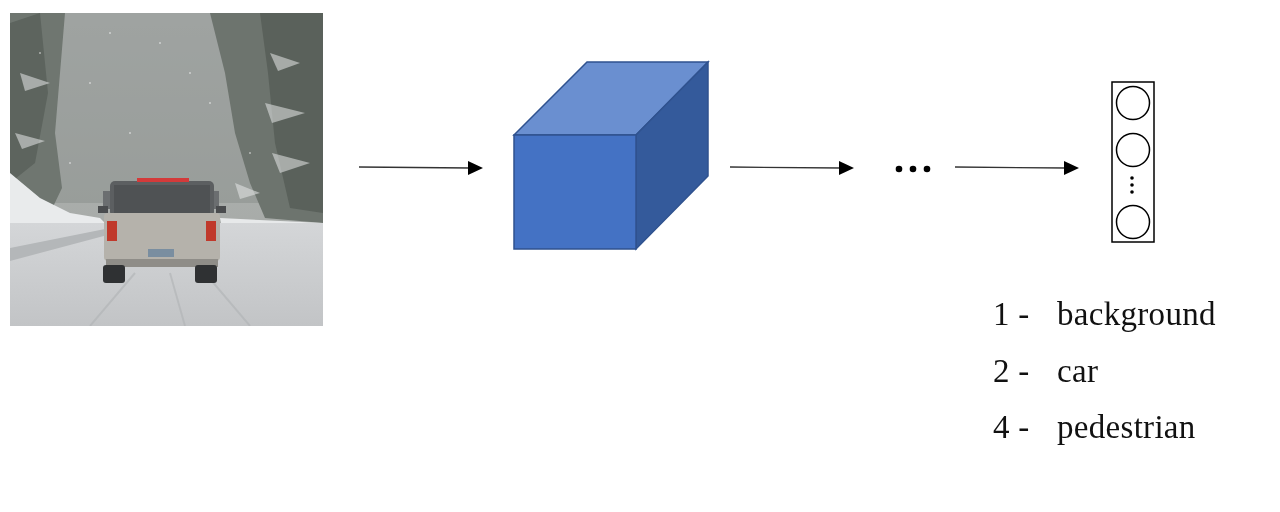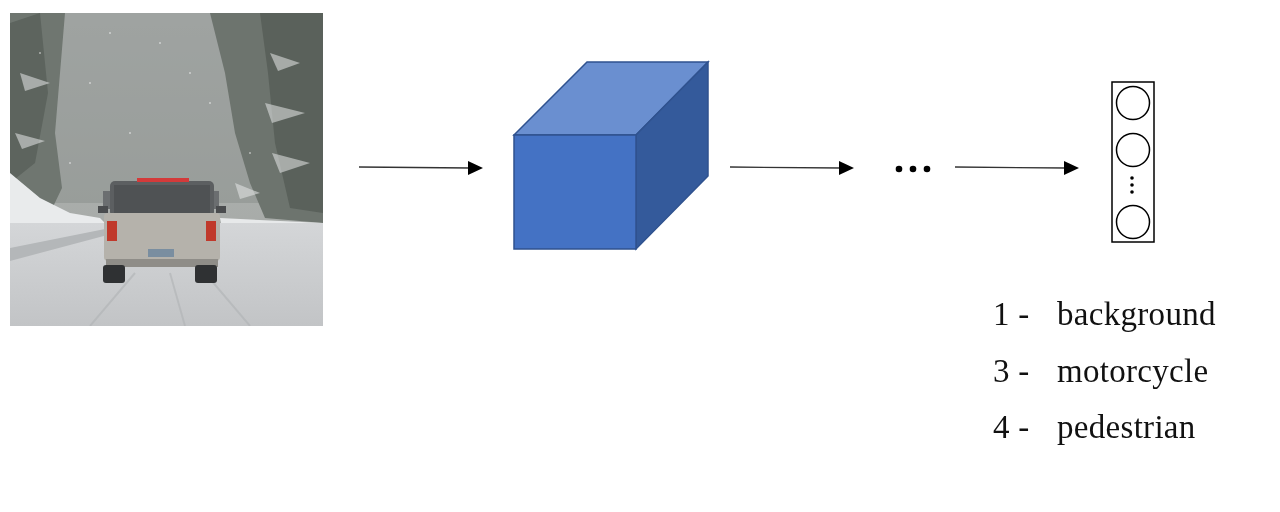--- a/index.html
+++ b/index.html
@@ -129,18 +129,18 @@
     </g>
     <circle cx="1133" cy="222" r="16.5" fill="#fff" stroke="#000" stroke-width="1.5"></circle>
   </g>
 </svg>
 
 <div class="labels">
   <div class="label-row">
     <span class="label-num">1 -</span><span>background</span>
   </div>
   <div class="label-row">
-    <span class="label-num">3 -</span><span>motorcycle</span>
+    <span class="label-num">2 -</span><span>car</span>
   </div>
   <div class="label-row">
     <span class="label-num">4 -</span><span>pedestrian</span>
   </div>
 </div>
 
 </body></html>

